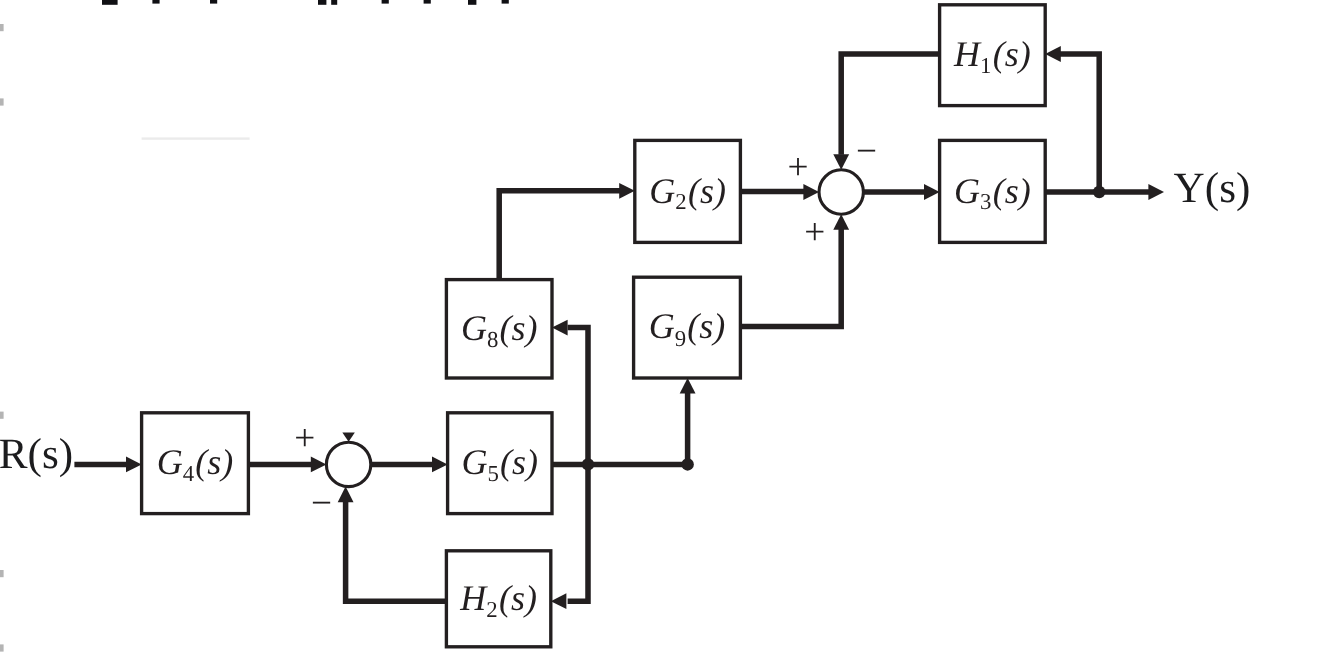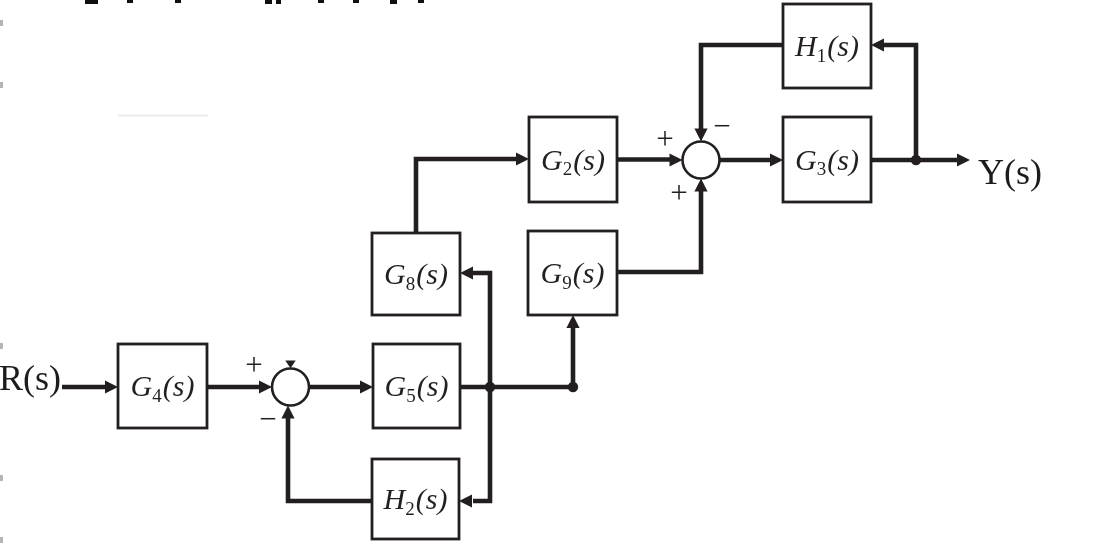--- a/index.html
+++ b/index.html
@@ -80,21 +80,21 @@
       <polygon points="871,45 884,38.4 884,51.6"></polygon>
       <polygon points="701,141.5 694.4,128.5 707.6,128.5"></polygon>
       <polygon points="285.3,360.5 295.7,360.5 290.5,368.2"></polygon>
       <circle cx="490" cy="387" r="5.2"></circle>
       <circle cx="573" cy="387" r="5.2"></circle>
       <circle cx="916" cy="160" r="5.2"></circle>
     </g>
   </svg>
 
   <div class="io-label" style="left:-1px;top:360px;">R(s)</div>
-  <div class="io-label" style="left:978px;top:154px;">Y(s)</div>
+  <div class="io-label" style="left:978px;top:138px;">Y(s)</div>
 
   <div class="block-label" style="left:118px;top:344px;width:89px;height:84px;">
       <span>G</span>
       <sub>4</sub>
       <span>(s)</span>
     </div>
 
   <div class="block-label" style="left:373px;top:344px;width:87px;height:84px;">
       <span>G</span>
       <sub>5</sub>

